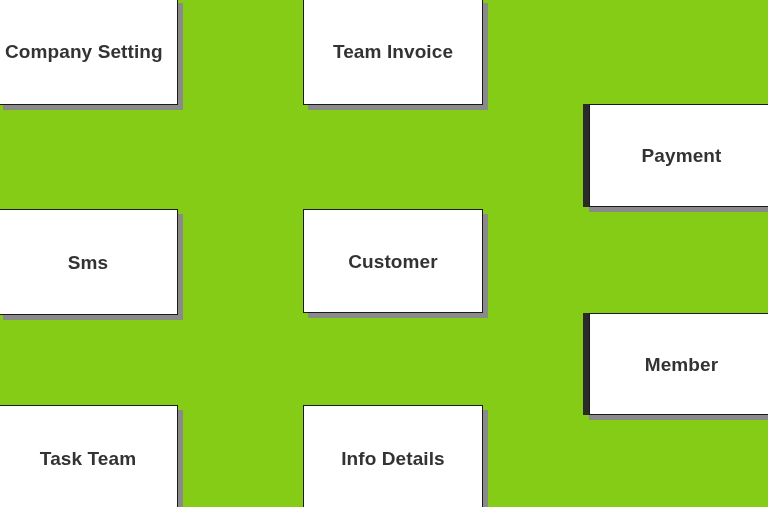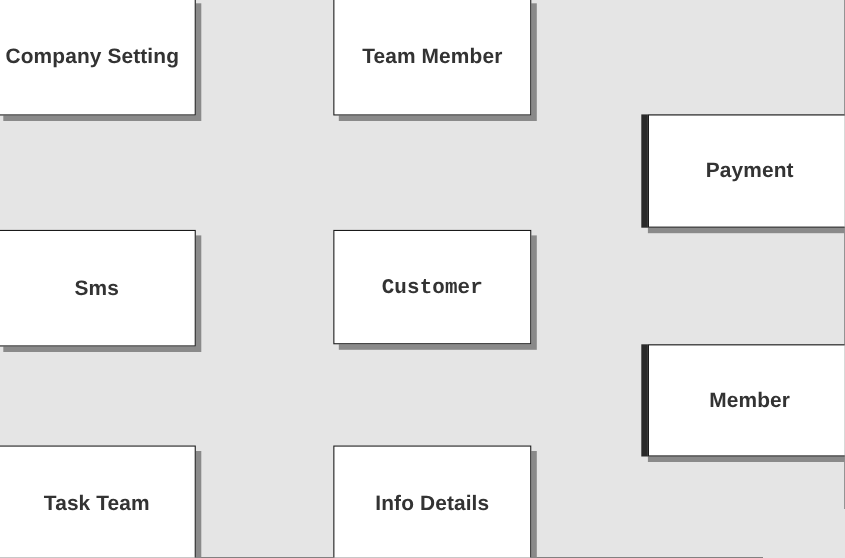--- a/index.html
+++ b/index.html
@@ -5,21 +5,21 @@
 <style>
   html, body {
     margin: 0;
     padding: 0;
     background: #000000;
   }
   #canvas {
     position: relative;
     width: 768px;
     height: 507px;
-    background: #e5e5e5;
+    background: #84cc16;
     overflow: hidden;
     font-family: "Liberation Sans", sans-serif;
   }
   .node {
     position: absolute;
     background: #ffffff;
     border: 1px solid #1a1a1a;
     box-sizing: border-box;
     display: flex;
     align-items: center;
@@ -47,29 +47,29 @@
   .align-center{ justify-content: center; }
 </style>
 </head>
 <body>
 
 <div id="canvas">
     <div class="node shadow-br align-left" style="left: -2px; top: -2px; width: 180px; height: 107px;">
       <span class="node-label">Company Setting</span>
     </div>
     <div class="node shadow-br align-center" style="left: 303px; top: -2px; width: 180px; height: 107px;">
-      <span class="node-label">Team Member</span>
+      <span class="node-label">Team Invoice</span>
     </div>
     <div class="node shadow-bl align-center" style="left: 589px; top: 104px; width: 185px; height: 103px;">
       <span class="node-label">Payment</span>
     </div>
     <div class="node shadow-br align-center" style="left: -2px; top: 209px; width: 180px; height: 106px;">
       <span class="node-label">Sms</span>
     </div>
-    <div class="node shadow-br align-center" style="left: 303px; top: 209px; width: 180px; height: 104px; font-family: Liberation Mono, monospace;">
+    <div class="node shadow-br align-center" style="left: 303px; top: 209px; width: 180px; height: 104px;">
       <span class="node-label">Customer</span>
     </div>
     <div class="node shadow-bl align-center" style="left: 589px; top: 313px; width: 185px; height: 102px;">
       <span class="node-label">Member</span>
     </div>
     <div class="node shadow-br align-center" style="left: -2px; top: 405px; width: 180px; height: 106px;">
       <span class="node-label">Task Team</span>
     </div>
     <div class="node shadow-br align-center" style="left: 303px; top: 405px; width: 180px; height: 106px;">
       <span class="node-label">Info Details</span>

